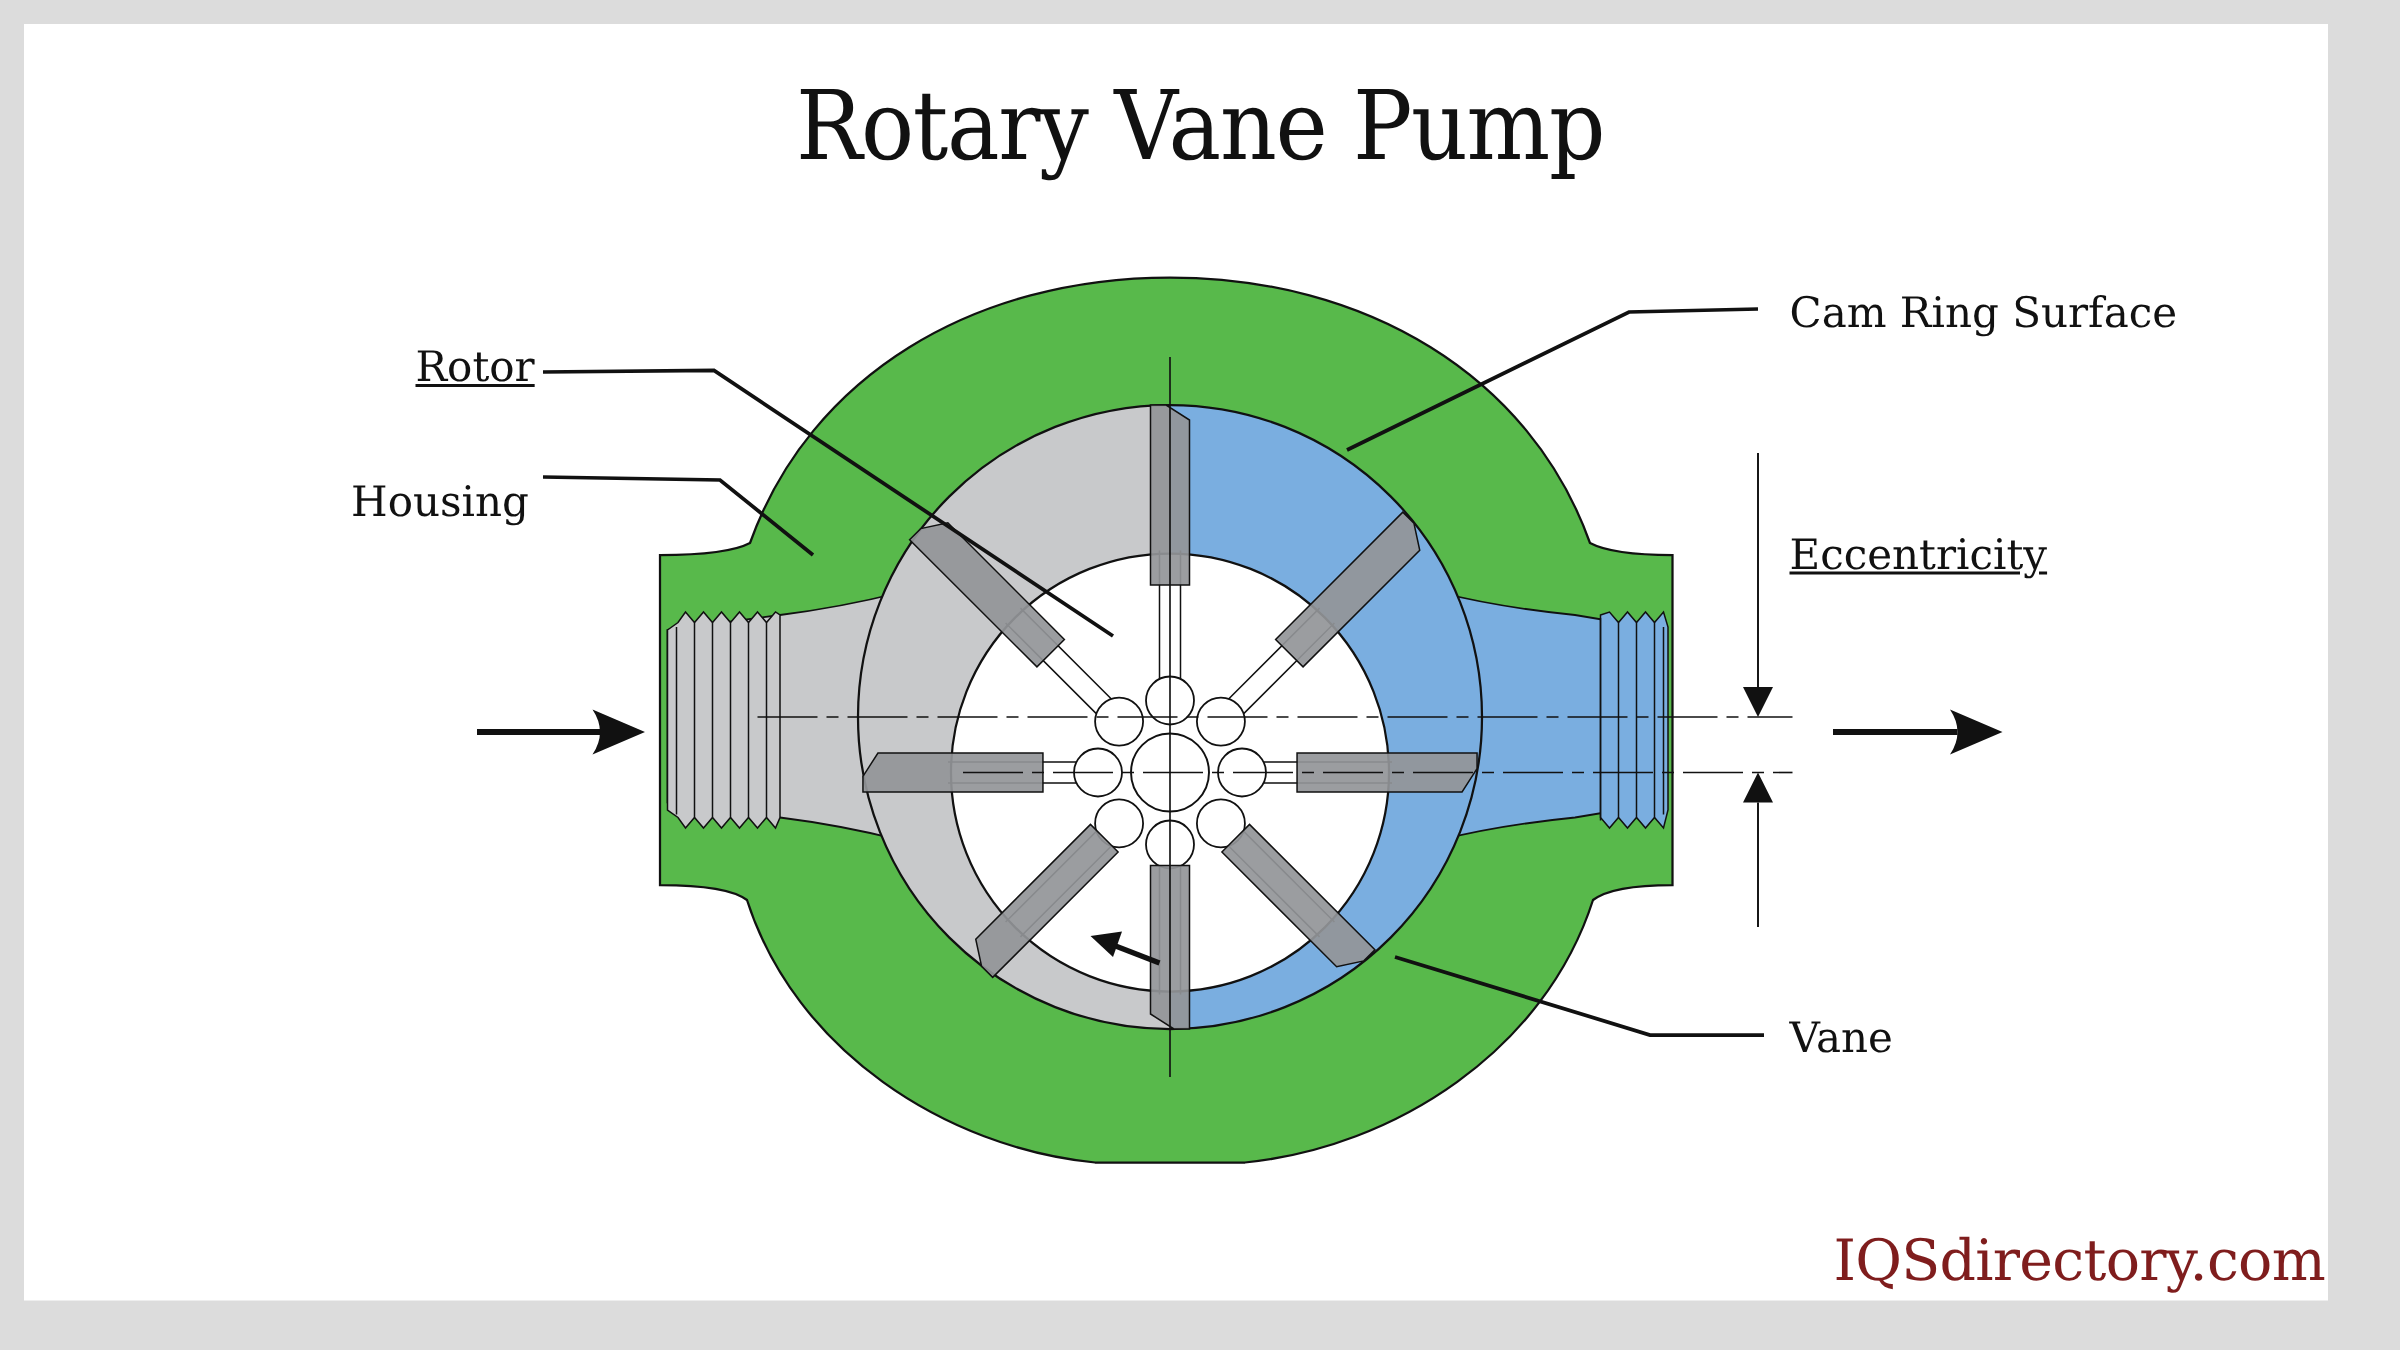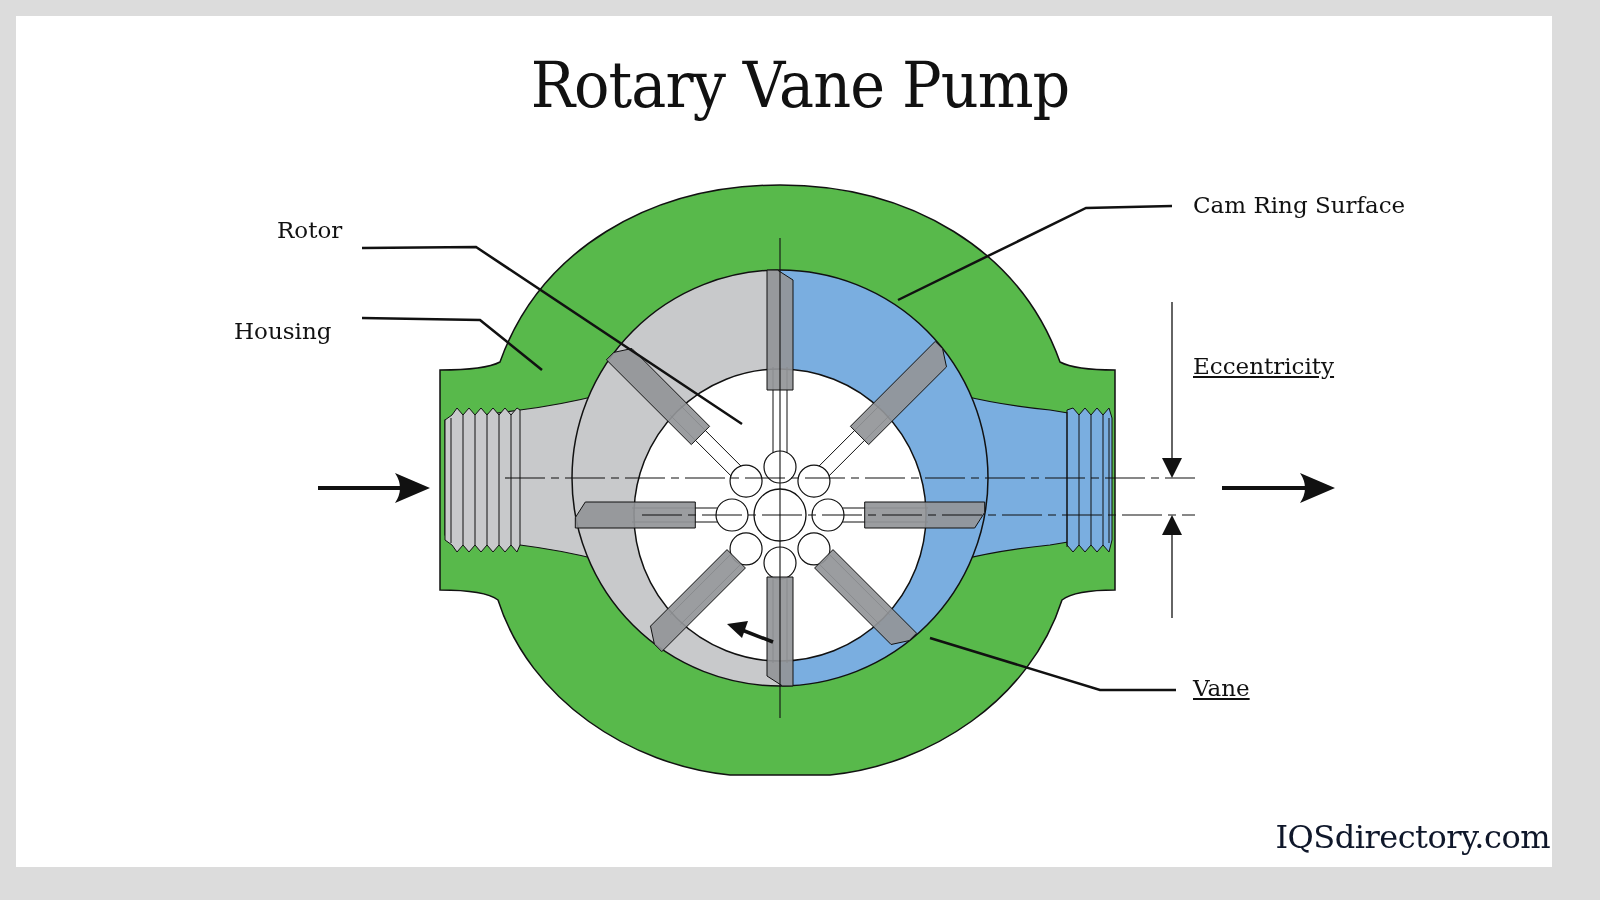--- a/index.html
+++ b/index.html
@@ -6,22 +6,22 @@
   body {
     width: 1600px; height: 900px; background: #dcdcdc; position: relative; overflow: hidden;
     font-family: "DejaVu Serif", "Liberation Serif", serif;
   }
   .frame { position: absolute; left: 16px; top: 16px; width: 1536px; height: 851px; background: #ffffff; }
   .title {
     position: absolute; left: 0; width: 1600px; top: 48px; text-align: center;
     font-size: 64px; color: #111; letter-spacing: -1px;
     font-family: "DejaVu Serif", serif; transform: scaleX(0.92);
   }
-  .label { position: absolute; font-size: 23px; color: #111; white-space: nowrap; font-family: "DejaVu Serif", serif; transform-origin: left center; }
-  .logo { position: absolute; right: 50px; top: 818px; font-size: 32px; color: #0f172a; font-family: "DejaVu Serif", serif; letter-spacing: -0.5px; }
+  .label { position: absolute; font-size: 28px; color: #111; white-space: nowrap; font-family: "DejaVu Serif", serif; transform-origin: left center; }
+  .logo { position: absolute; right: 50px; top: 818px; font-size: 38px; color: #7f1d1d; font-family: "DejaVu Serif", serif; letter-spacing: -0.5px; }
   svg.diagram { position: absolute; left: 0; top: 0; }
 </style>
 </head>
 <body>
 
 <div class="frame"></div>
 
 <div class="title">Rotary Vane Pump</div>
 
 <svg class="diagram" width="1600" height="900" viewBox="0 0 1600 900">
@@ -143,19 +143,19 @@
   </g>
 
   <g fill="none" stroke="#111" stroke-width="2.5">
     <polyline points="362,248 476,247 742,424"></polyline>
     <polyline points="362,318 480,320 542,370"></polyline>
     <polyline points="1172,206 1086,208 898,300"></polyline>
     <polyline points="1176,690 1100,690 930,638"></polyline>
   </g>
 </svg>
 
-<div class="label" style="left:277px; top:217px;">Rotor</div>
+<div class="label" style="left:277px; top:228px;text-decoration:underline;">Rotor</div>
 <div class="label" style="left:234px; top:298px;margin-top:20px;">Housing</div>
 <div class="label" style="left:1193px; top:192px;">Cam Ring Surface</div>
 <div class="label" style="left:1193px; top:353px;text-decoration:underline;">Eccentricity</div>
-<div class="label" style="left:1193px; top:675px;text-decoration:underline;">Vane</div>
+<div class="label" style="left:1193px; top:675px;">Vane</div>
 
 <div class="logo">IQSdirectory.com</div>
 
 </body></html>

